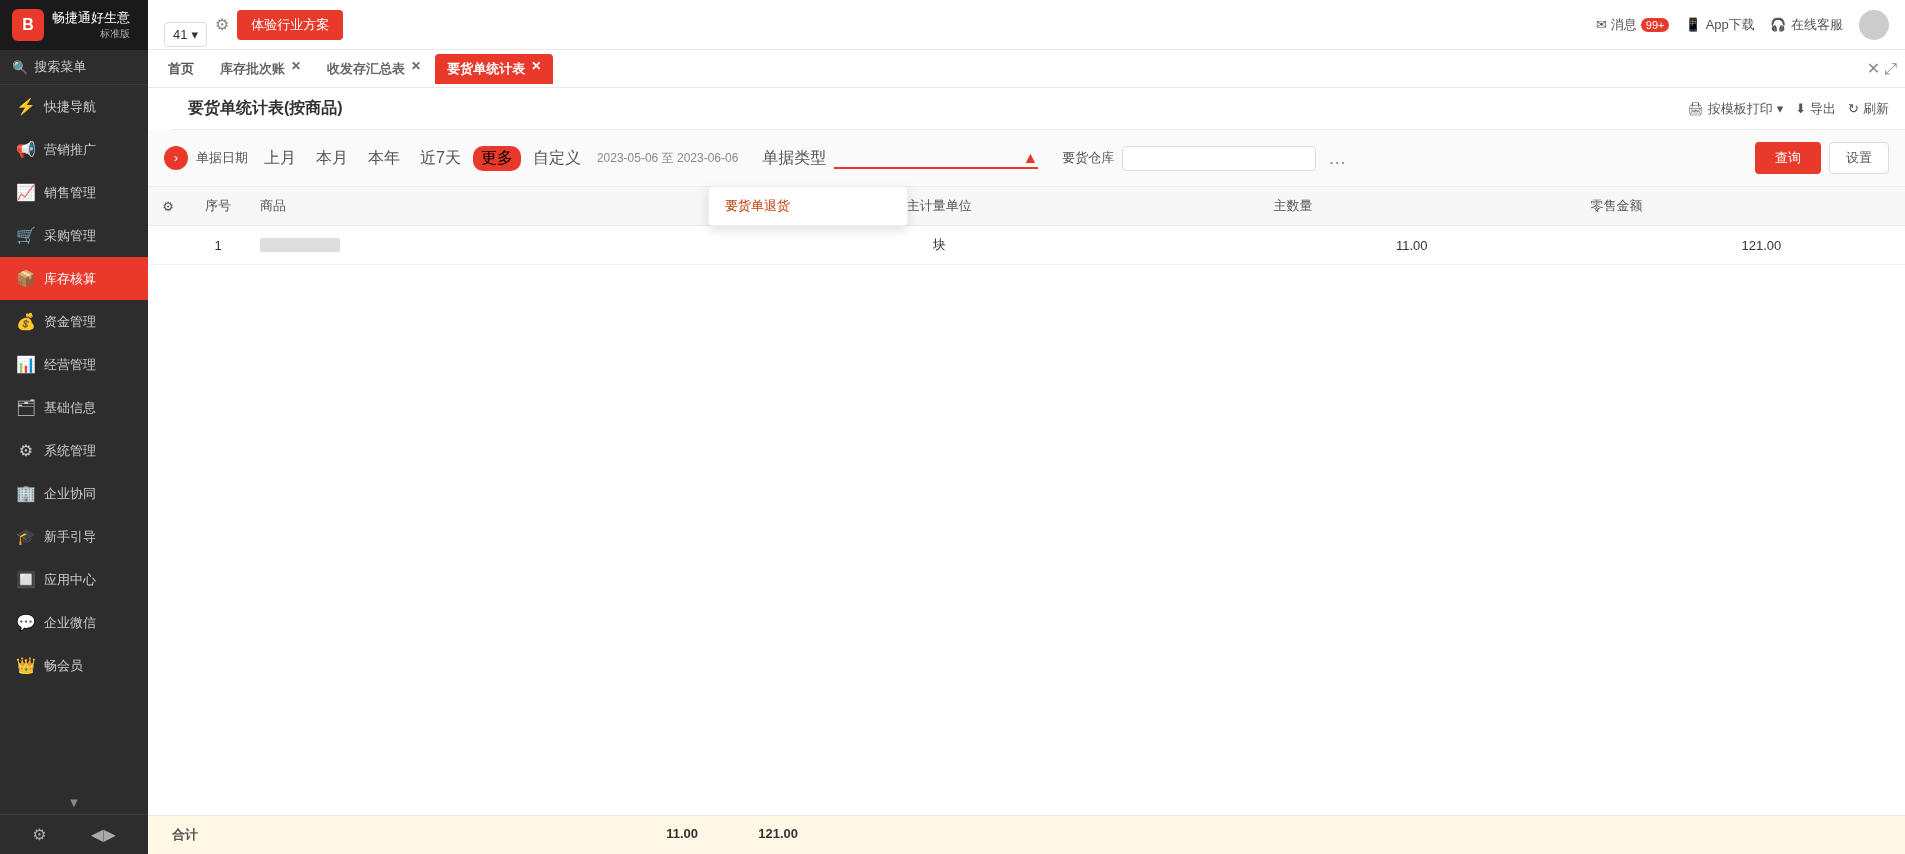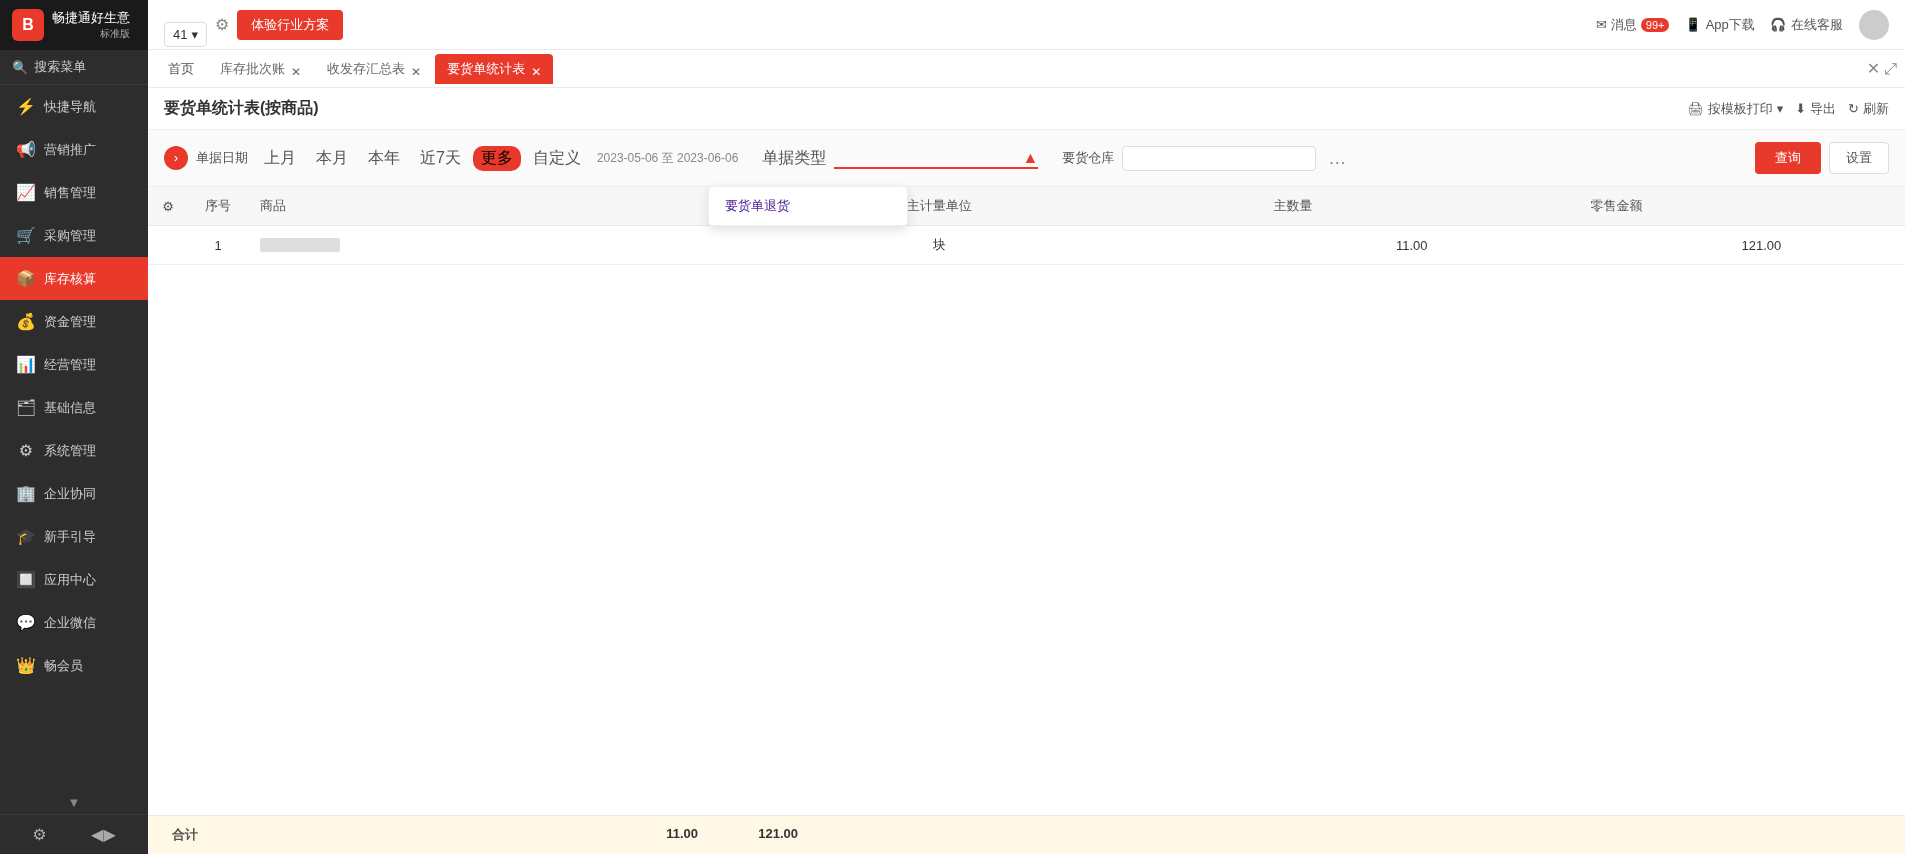--- a/index.html
+++ b/index.html
@@ -164,27 +164,28 @@
       height: 38px;
       background: #fff;
       display: flex;
       align-items: center;
       padding: 0 8px;
       border-bottom: 1px solid #e8e8e8;
       gap: 2px;
     }
     .tab-item {
       display: flex;
-      align-items: flex-end;
+      align-items: flex-start;
       padding: 6px 12px;
       cursor: pointer;
       color: #666;
       font-size: 13px;
       border-radius: 4px 4px 0 0;
       gap: 6px;
+      font-weight: bold;
     }
     .tab-item.active {
       background: #e8392a;
       color: #fff;
     }
     .tab-close {
       font-size: 12px;
       color: inherit;
       cursor: pointer;
       line-height: 1;
@@ -221,20 +222,21 @@
       height: 100%;
       display: flex;
       flex-direction: column;
     }
 
     .page-header {
       display: flex;
       justify-content: space-between;
       padding: 10px 16px;
       border-bottom: 1px solid #eee;
+      margin-left: 24px;
     }
     .page-title {
       font-size: 16px;
       font-weight: bold;
       color: #333;
     }
     .page-actions {
       display: flex;
       align-items: center;
       gap: 12px;
@@ -376,21 +378,21 @@
       border: 1px solid #eee;
       border-radius: 4px;
       box-shadow: 0 4px 12px rgba(0,0,0,0.12);
       z-index: 1000;
       min-width: 200px;
     }
     .dropdown-item {
       padding: 10px 16px;
       cursor: pointer;
       font-size: 13px;
-      color: #4c1d95;
+      color: #c2410c;
     }
     .dropdown-item.selected { background: #fff0ef; color: #e8392a; }
 
     
     .table-wrap {
       flex: 1;
       overflow: auto;
     }
     table {
       width: 100%;

